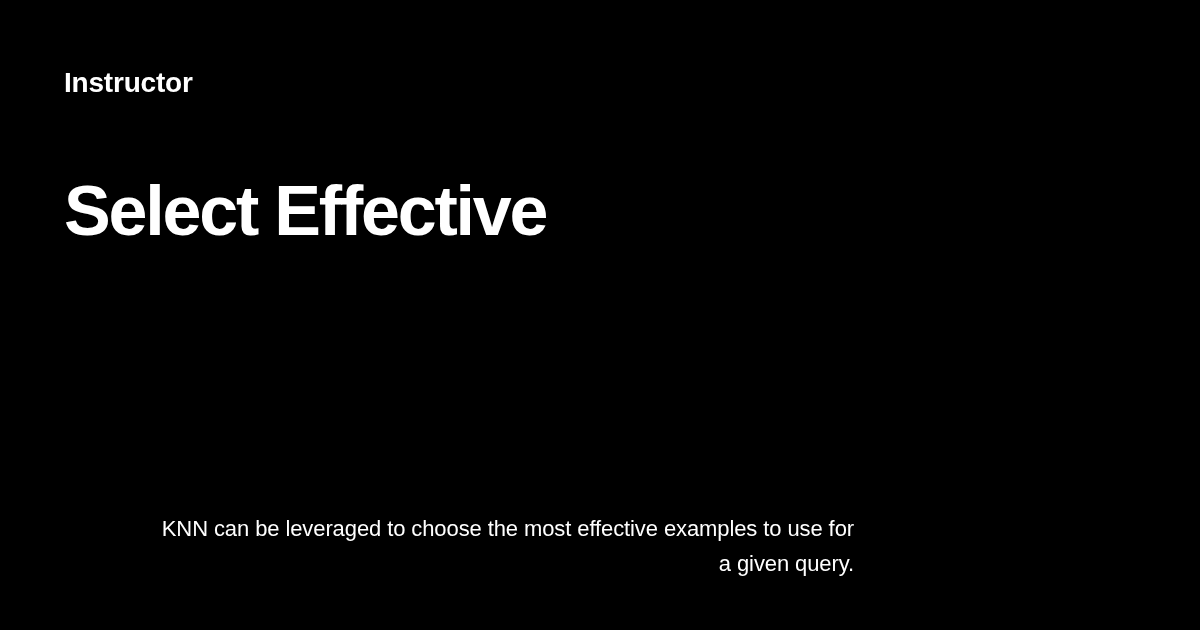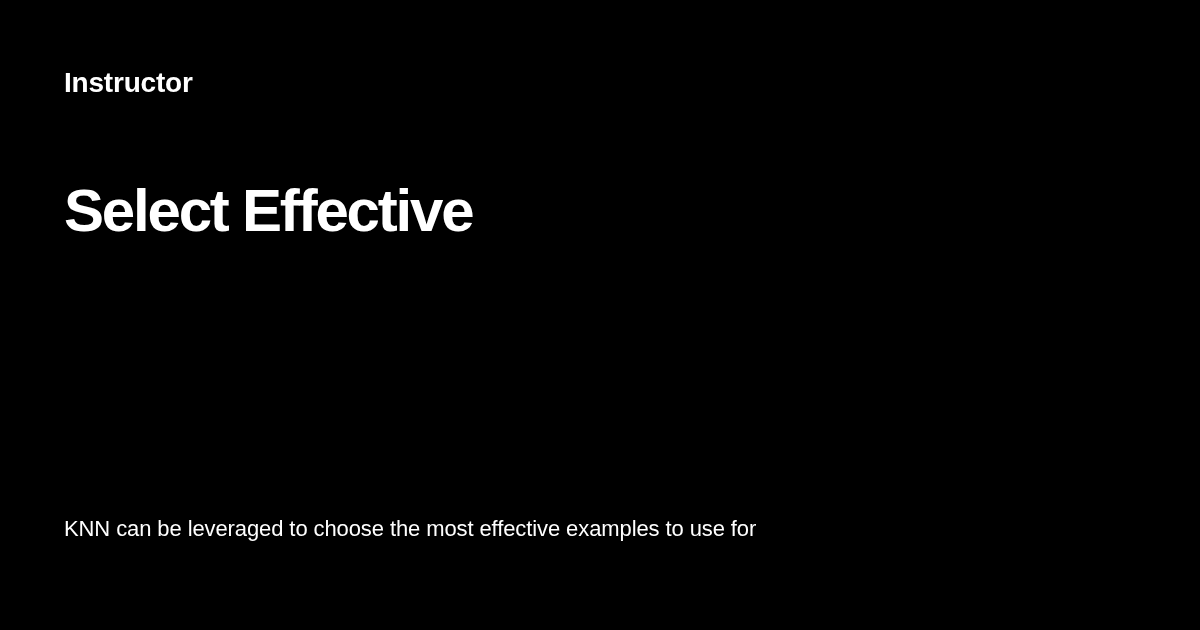--- a/index.html
+++ b/index.html
@@ -46,21 +46,21 @@
     color: #ffffff;
     white-space: nowrap;
   }
 
   
   .headline {
     position: absolute;
     top: 160px;
     left: 0;
     width: 780px;
-    font-size: 60px;
+    font-size: 70px;
     font-weight: 700;
     line-height: 102px;
     letter-spacing: -2.2px;
     color: #ffffff;
   }
 
   .headline-line {
     display: block;
     white-space: nowrap;
   }
@@ -74,32 +74,34 @@
     font-size: 22px;
     font-weight: 400;
     line-height: 35px;
     letter-spacing: -0.1px;
     color: #ffffff;
   }
 
   .description-line {
     display: block;
     white-space: nowrap;
+    text-align: right;
   }
 </style>
 </head>
 <body>
 
 <div class="card">
   <div class="card-inner">
 
     <div class="brand-label">Instructor</div>
 
     <h1 class="headline">
       <span class="headline-line">Select Effective</span>
     </h1>
 
     <p class="description">
       <span class="description-line">KNN can be leveraged to choose the most effective examples to use for</span>
+      <span class="description-line">a given query.</span>
     </p>
 
   </div>
 </div>
 
 </body></html>

